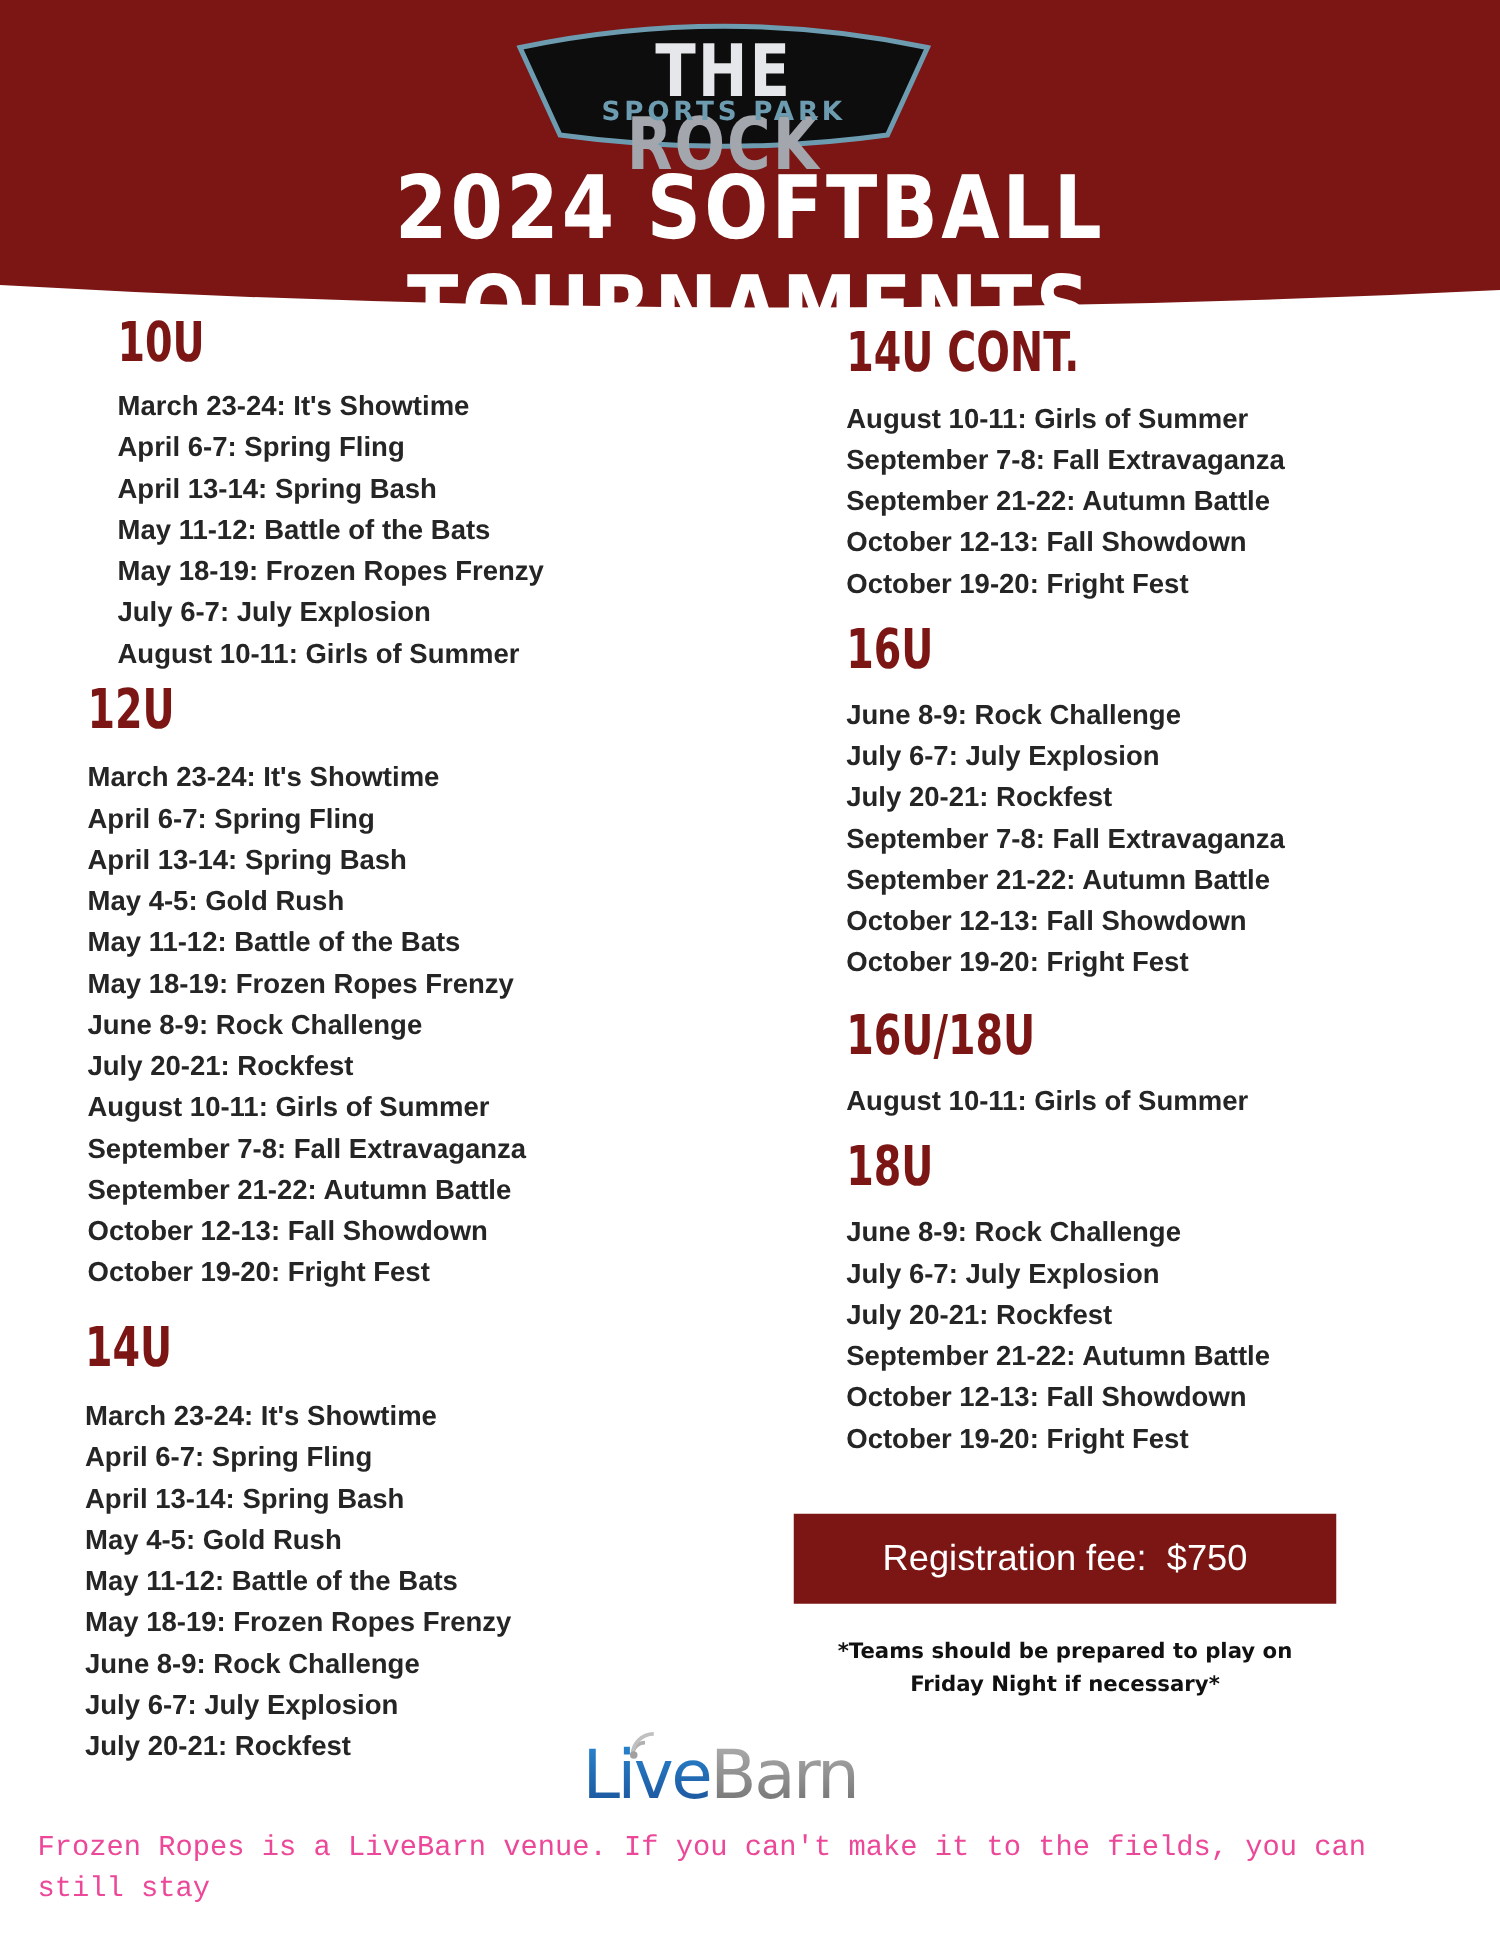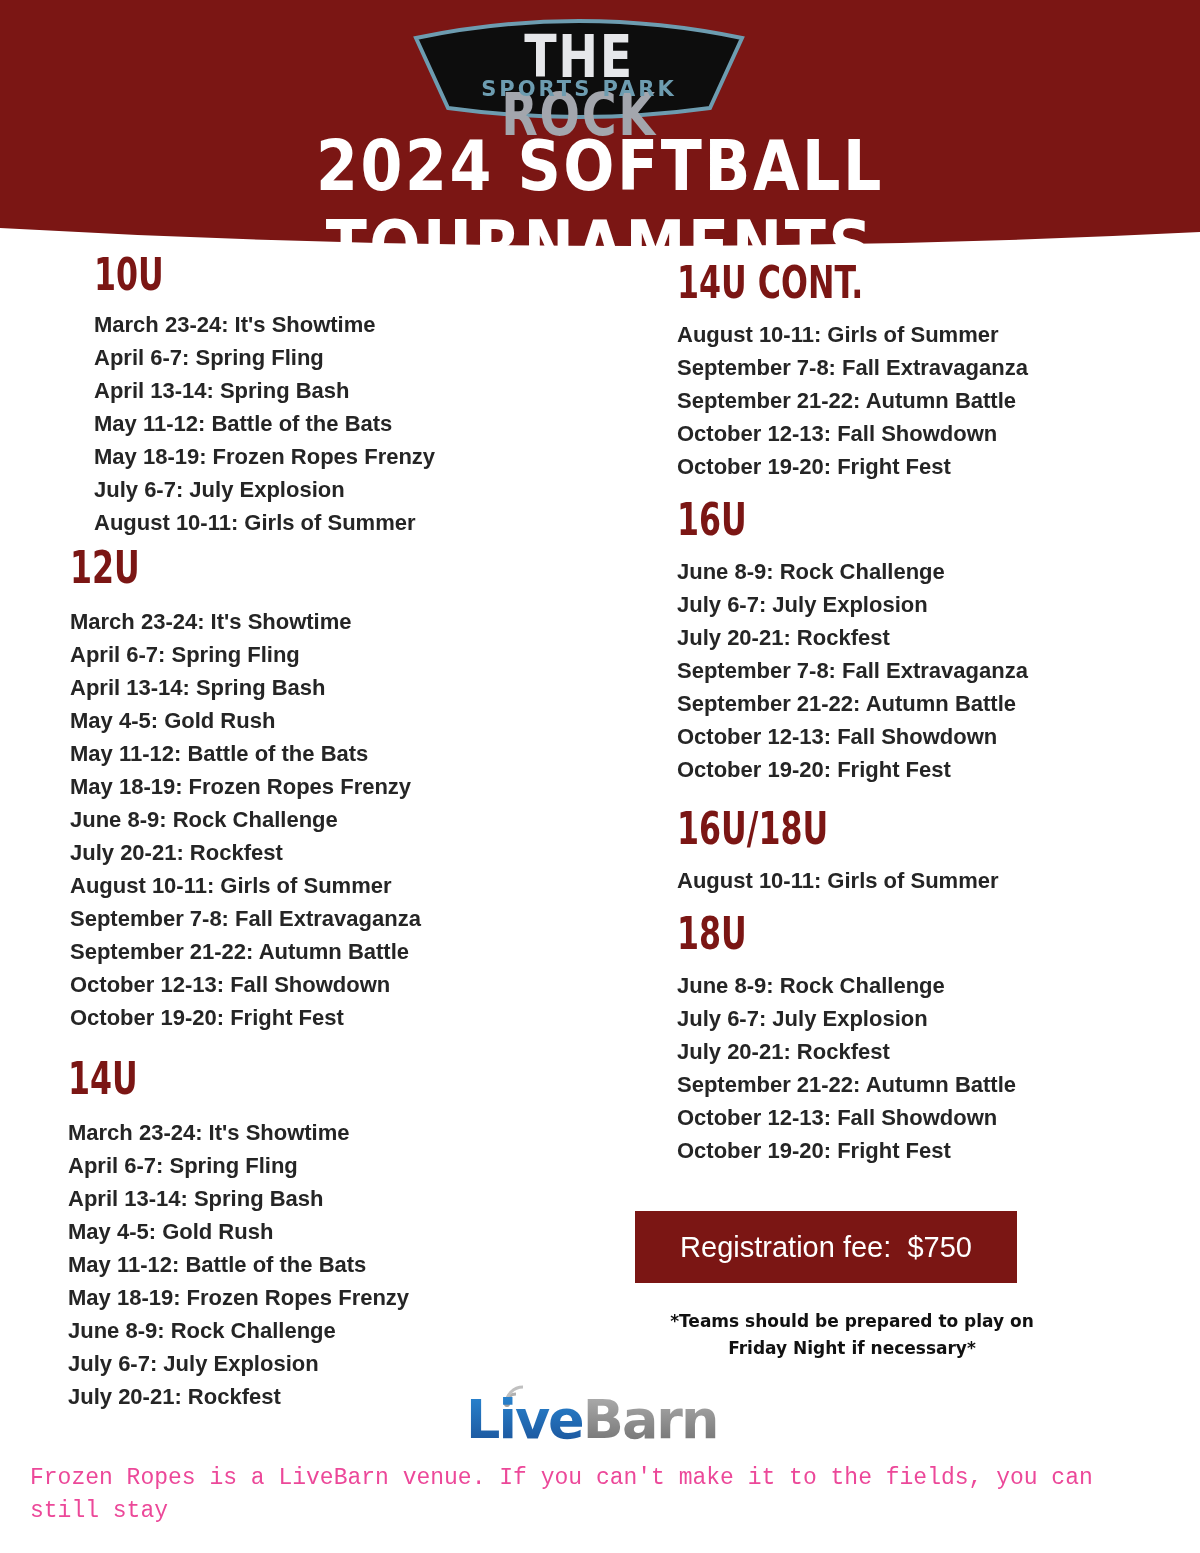--- a/index.html
+++ b/index.html
@@ -47,35 +47,35 @@
     transform: scaleX(0.72); transform-origin: left center;
     white-space: nowrap;
   }
   .event-list { list-style: none; }
   .event {
     font-family: "Liberation Sans", sans-serif; font-weight: bold; font-size: 22px;
     line-height: 33px; color: #252525; white-space: nowrap;
   }
 
   .reg-box {
-    position: absolute; left: 635px; top: 1211px; width: 382px; height: 72px;
+    position: absolute; left: 635px; top: 1211px; width: 434px; height: 72px;
     background: #7b1614; color: #ffffff; display: flex; align-items: center; justify-content: center;
     font-family: "Liberation Sans", sans-serif; font-size: 29px; white-space: pre;
   }
   .note {
     position: absolute; left: 635px; top: 1308px; width: 434px; text-align: center;
     font-family: "DejaVu Sans", sans-serif; font-weight: bold; font-size: 17px; line-height: 27px;
     color: #111;
   }
 
   .livebarn {
     position: absolute; left: 466px; top: 1382px; width: 270px; height: 70px;
   }
   .lb-text {
-    position: absolute; left: 0; top: 8px; font-family: "DejaVu Sans", sans-serif; font-weight: bold;
+    position: absolute; left: 0; top: 8px; font-family: "DejaVu Sans", sans-serif; font-weight: normal;
     font-size: 54px; line-height: 60px; letter-spacing: -2px; white-space: nowrap;
   }
   .lb-live { color: #1f6fb4; background: linear-gradient(#2a8ad6, #1a4f95); -webkit-background-clip: text; background-clip: text; -webkit-text-fill-color: transparent; }
   .lb-barn { color: #8a8a8a; background: linear-gradient(#b5b5b5, #6c6c6c); -webkit-background-clip: text; background-clip: text; -webkit-text-fill-color: transparent; }
   .lb-wifi { position: absolute; left: 36px; top: 0px; }
 
   .footer {
     position: absolute; left: 30px; top: 1462px; width: 1140px; text-align: left;
     font-family: Liberation Mono, monospace; font-size: 23px; line-height: 33px; color: #ec4899;
   }

